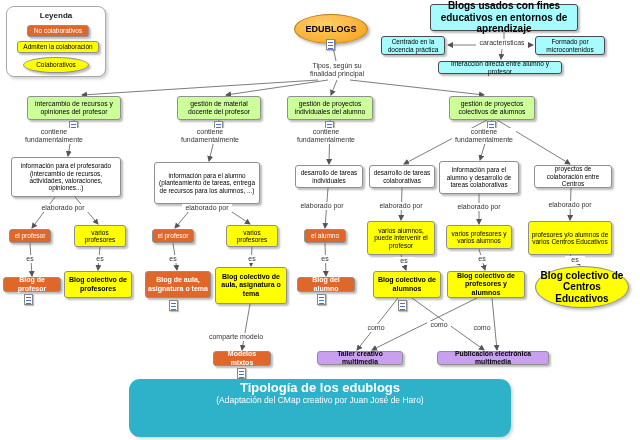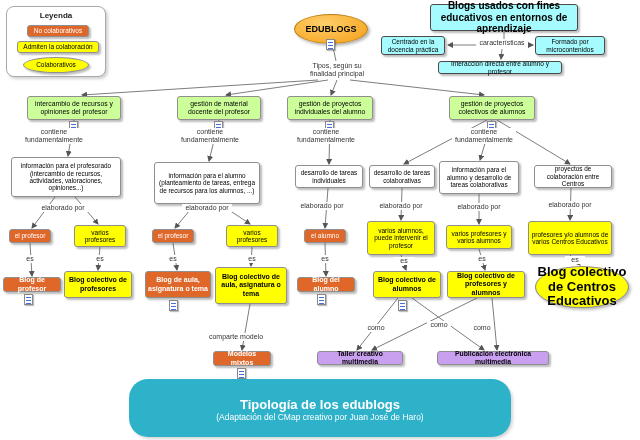--- a/index.html
+++ b/index.html
@@ -26,21 +26,21 @@
               background:repeating-linear-gradient(to bottom,#4a6fd9 0 1px,transparent 1px 3px); }
   #legend { position:absolute; left:6px; top:6px; width:100px; height:71px;
             border:1px solid #aaa; border-radius:8px; background:#fff;
             box-shadow:2px 2px 3px rgba(120,120,120,.35); }
   #legend .lt { position:absolute; left:0; right:0; top:4px; text-align:center;
                 font-size:8px; font-weight:bold; color:#222; }
   #edublogs { background:radial-gradient(ellipse at 40% 30%, #FFCF6B, #F49E16);
               border:1px solid #B87E12; font-weight:bold; font-size:9px; color:#000; }
   #blog-centros { background:#FFFF00; border:1px solid #8f8f8f; font-weight:bold; }
   #footer { position:absolute; left:129px; top:379px; width:382px; height:58px;
-            background:#2EB2C9; border-radius:19px; color:#fff; text-align:center; padding-top:18px;
+            background:#2EB2C9; border-radius:11px; color:#fff; text-align:center; padding-top:1px;
             box-shadow:2px 2px 3px rgba(120,120,120,.3); }
   #footer .t { font-size:13px; font-weight:bold; }
   #footer .a { font-size:8.5px; margin-top:3px; }
   #footer .n { font-size:8.5px; }
 </style>
 </head>
 <body>
 
 <div id="canvas">
 
@@ -161,21 +161,21 @@
   <div class="lbl" style="left:472px;top:255px;width:20px;">es</div>
   <div class="lbl" style="left:565px;top:256px;width:20px;">es</div>
 
   <div class="node rect orange bold" style="left:3px;top:277px;width:58px;height:15px;font-size:7px;">Blog de profesor</div>
   <div class="node rect yellow bold" style="left:64px;top:271px;width:68px;height:27px;font-size:7px;">Blog colectivo de profesores</div>
   <div class="node rect orange bold" style="left:145px;top:271px;width:66px;height:27px;font-size:7px;">Blog de aula, asignatura o tema</div>
   <div class="node rect yellow bold" style="left:215px;top:267px;width:72px;height:37px;font-size:7px;">Blog colectivo de aula, asignatura o tema</div>
   <div class="node rect orange bold" style="left:297px;top:277px;width:58px;height:15px;font-size:7px;">Blog del alumno</div>
   <div class="node rect yellow bold" style="left:373px;top:271px;width:68px;height:27px;font-size:7px;">Blog colectivo de alumnos</div>
   <div class="node rect yellow bold" style="left:447px;top:271px;width:78px;height:27px;font-size:7px;">Blog colectivo de profesores y alumnos</div>
-  <div id="blog-centros" class="node ellipse" style="left:535px;top:266px;width:94px;height:42px;font-size:13px;box-shadow:2px 2px 3px rgba(90,90,90,.4);">Blog colectivo de Centros Educativos</div>
+  <div id="blog-centros" class="node ellipse" style="left:535px;top:266px;width:94px;height:42px;font-size:10px;box-shadow:2px 2px 3px rgba(90,90,90,.4);">Blog colectivo de Centros Educativos</div>
 
   <span class="doc-icon" style="left:24px;top:294px;"></span>
   <span class="doc-icon" style="left:169px;top:300px;"></span>
   <span class="doc-icon" style="left:317px;top:294px;"></span>
   <span class="doc-icon" style="left:398px;top:300px;"></span>
 
   <div class="lbl" style="left:204px;top:333px;width:64px;">comparte modelo</div>
   <div class="node rect orange bold" style="left:213px;top:351px;width:58px;height:15px;font-size:7px;">Modelos mixtos</div>
   <span class="doc-icon" style="left:237px;top:368px;"></span>
 

